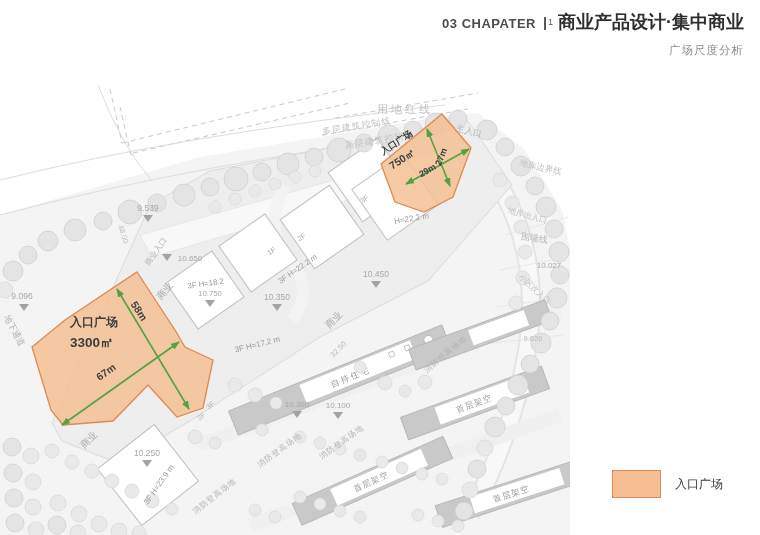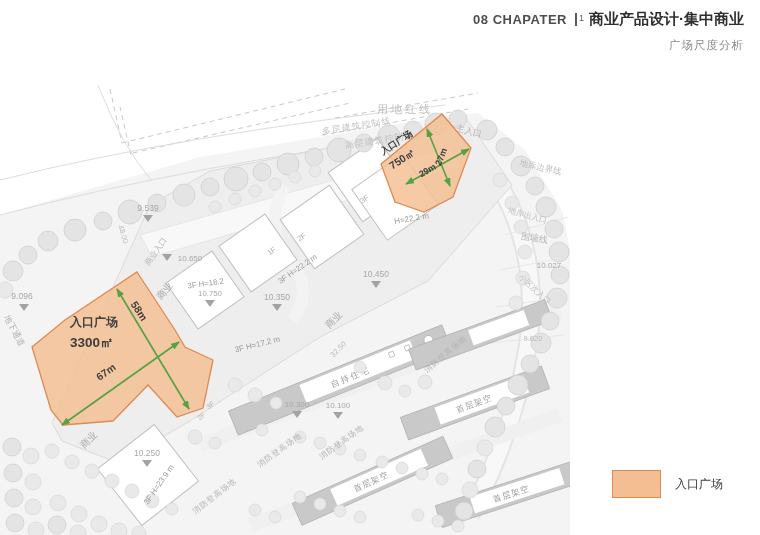--- a/index.html
+++ b/index.html
@@ -5,21 +5,21 @@
   html,body{margin:0;padding:0;}
   body{
     width:760px;height:535px;position:relative;background:#ffffff;
     font-family:"Liberation Sans","DejaVu Sans",sans-serif;overflow:hidden;
   }
   
   .header{position:absolute;top:10px;right:16px;text-align:right;white-space:nowrap;}
   .chap{font-weight:bold;font-size:13px;color:#4d4d4d;letter-spacing:.5px;}
   .divbar{display:inline-block;width:2px;height:13px;background:#5a5a5a;margin:0 2px 0 8px;vertical-align:-2px;}
   .secnum{font-size:9px;color:#5a5a5a;vertical-align:3px;margin-right:5px;}
-  .htitle{font-weight:bold;font-size:15px;color:#2f2f2f;}
+  .htitle{font-weight:bold;font-size:18px;color:#2f2f2f;}
   .hsub{font-size:11.5px;color:#8c8c8c;margin-top:9px;letter-spacing:1px;}
   
   .legend{position:absolute;left:612px;top:470px;display:flex;align-items:center;gap:14px;}
   .lg-swatch{width:47px;height:26px;background:#F5BE92;border:1.5px solid #DF8A52;display:inline-block;}
   .lg-label{font-size:12px;color:#3a3a3a;}
   
   svg.map{position:absolute;left:0;top:85px;}
   svg text{font-family:"Liberation Sans","DejaVu Sans",sans-serif;}
   .mlab{fill:#b2b2b2;}
   .elev{fill:#a8a8a8;}
@@ -33,21 +33,21 @@
   .plate{fill:#ffffff;stroke:#c4c4c4;stroke-width:.7;}
   .road-edge{stroke:#dcdcdc;stroke-width:1;fill:none;}
   .dash{stroke:#c9c9c9;stroke-width:1;fill:none;stroke-dasharray:5,4;}
   .tri{fill:#a3a3a3;}
 </style>
 </head>
 <body>
 
 <div class="header">
   <div>
-    <span class="chap">08 CHAPATER</span><span class="divbar"></span><span class="secnum">1</span><span class="htitle">商业产品设计·集中商业</span>
+    <span class="chap">03 CHAPATER</span><span class="divbar"></span><span class="secnum">1</span><span class="htitle">商业产品设计·集中商业</span>
   </div>
   <div class="hsub">广场尺度分析</div>
 </div>
 
 <svg class="map" width="570" height="450" viewBox="0 0 570 450">
   <defs>
     <marker id="ah" markerUnits="userSpaceOnUse" markerWidth="9" markerHeight="8" refX="8" refY="3.5" orient="auto-start-reverse">
       <path d="M0,0 L9,3.5 L0,7 Z" fill="#55A143"></path>
     </marker>
   </defs>

